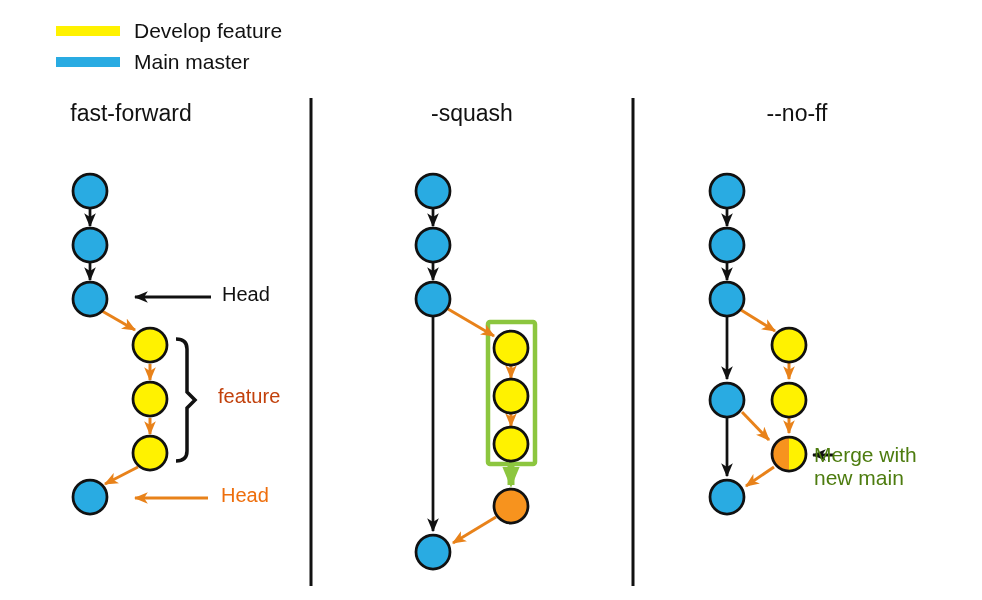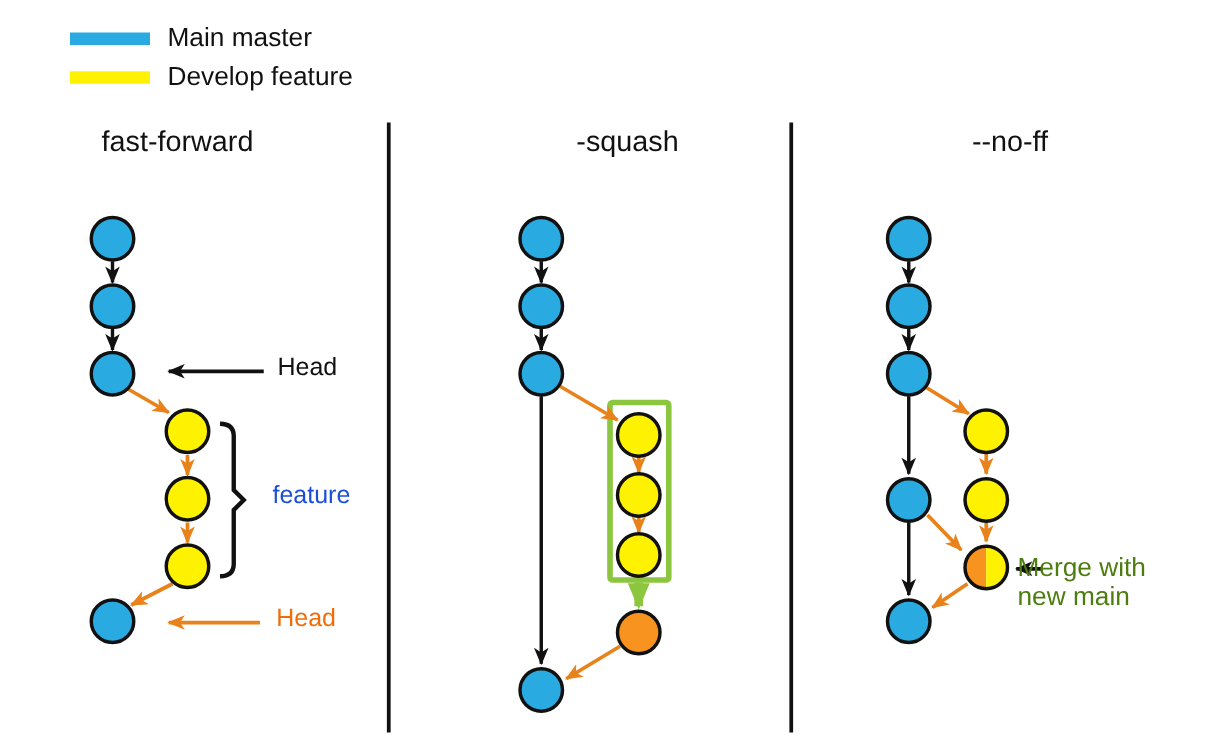--- a/index.html
+++ b/index.html
@@ -5,21 +5,21 @@
   html,body{margin:0;padding:0;background:#ffffff;}
   .stage{
     position:relative;width:982px;height:600px;background:#ffffff;
     font-family:"Liberation Sans",sans-serif;overflow:hidden;
   }
   #diagram-svg{position:absolute;left:0;top:0;}
   .legend{position:absolute;left:56px;top:16px;display:flex;flex-direction:column;gap:1px;}
   .legend-row{display:flex;align-items:center;gap:14px;height:30px;}
   .swatch{width:64px;height:10px;display:inline-block;}
   .legend-label{font-size:21px;color:#111;white-space:nowrap;}
-  .col-title{position:absolute;top:100px;transform:translateX(-50%);font-size:23px;color:#111;white-space:nowrap;margin-left:11px;}
+  .col-title{position:absolute;top:100px;transform:translateX(-50%);font-size:23px;color:#111;white-space:nowrap;}
   .float-label{position:absolute;font-size:20px;white-space:nowrap;color:#111;}
   .merge-note{position:absolute;left:814px;top:443px;width:118px;font-size:21px;line-height:23px;color:#4d7c0f;}
 </style>
 </head>
 <body>
 
 <div class="stage">
 
   <svg id="diagram-svg" width="982" height="600" viewBox="0 0 982 600">
       <defs>
@@ -87,31 +87,31 @@
       <circle cx="789" cy="400" r="17" fill="#FFF200" stroke="#111111" stroke-width="2.75"></circle>
       <g>
         <path d="M 789 437 A 17 17 0 0 0 789 471 Z" fill="#F7931E"></path>
         <path d="M 789 437 A 17 17 0 0 1 789 471 Z" fill="#FFF200"></path>
         <circle cx="789" cy="454" r="17" fill="none" stroke="#111111" stroke-width="2.75"></circle>
       </g>
     </svg>
 
   <div class="legend">
     <div class="legend-row">
+      <span class="swatch" style="background-color: rgb(255, 242, 0);"></span>
+      <span class="legend-label">Develop feature</span>
+    </div>
+    <div class="legend-row">
       <span class="swatch" style="background-color: rgb(41, 171, 226);"></span>
       <span class="legend-label">Main master</span>
-    </div>
-    <div class="legend-row">
-      <span class="swatch" style="background-color: rgb(255, 242, 0);"></span>
-      <span class="legend-label">Develop feature</span>
     </div>
   </div>
 
   <div class="col-title" style="left:131px">fast-forward</div>
-  <div class="col-title" style="left:491px">-squash</div>
+  <div class="col-title" style="left:472px">-squash</div>
   <div class="col-title" style="left:797px">--no-ff</div>
 
   <div class="float-label" style="left:222px;top:283px">Head</div>
-  <div class="float-label" style="left: 218px; top: 385px; color: #1d4ed8;">feature</div>
+  <div class="float-label" style="left: 218px; top: 385px; color: #c2410c;">feature</div>
   <div class="float-label" style="left: 221px; top: 484px; color: rgb(238, 110, 12);">Head</div>
   <div class="merge-note">Merge with new main</div>
 
 </div>
 
 </body></html>

